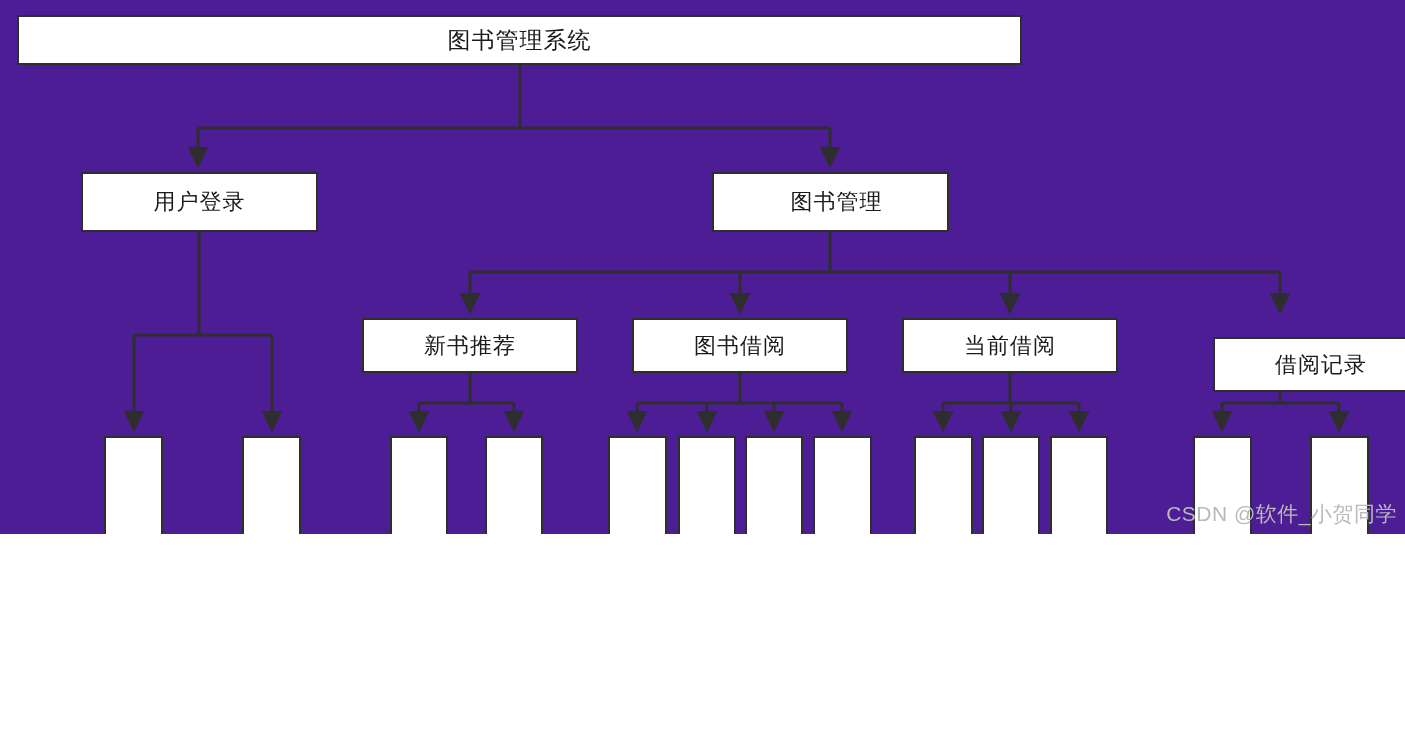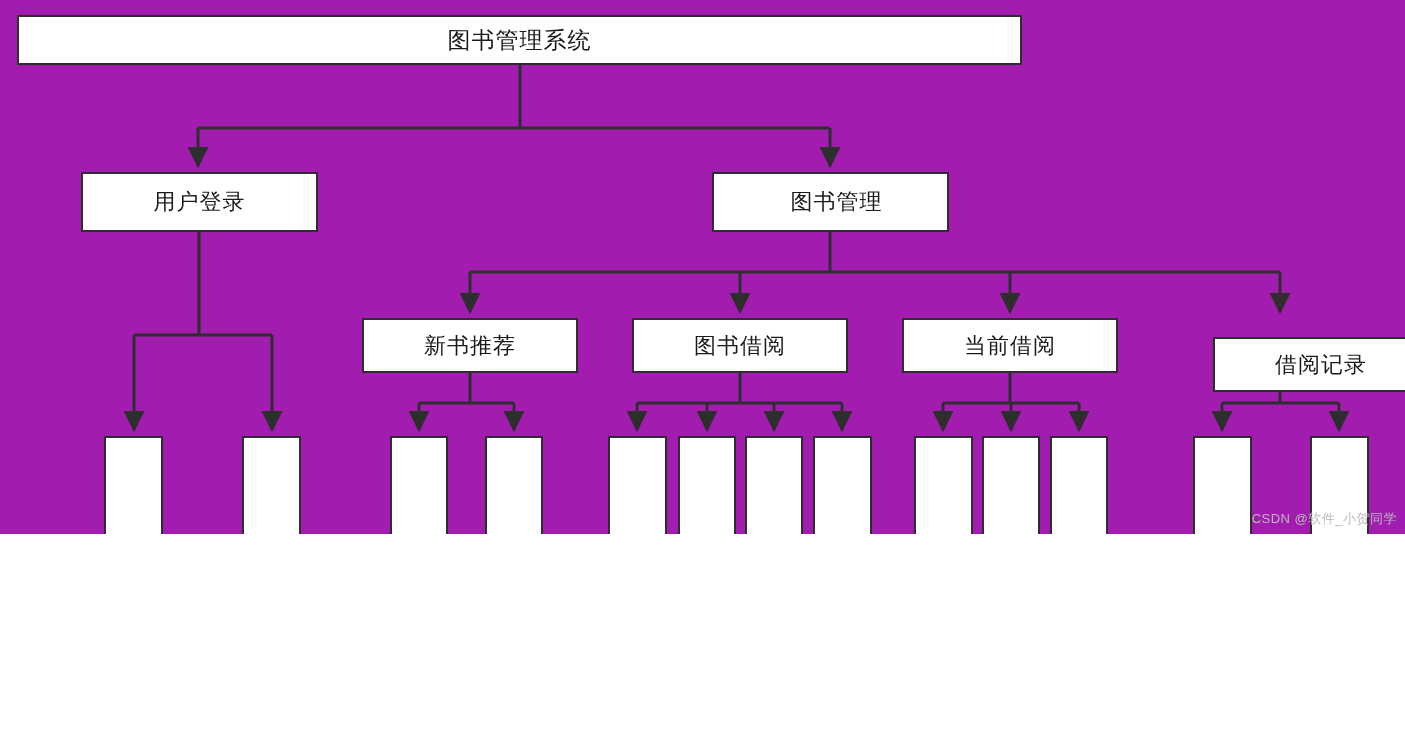--- a/index.html
+++ b/index.html
@@ -7,21 +7,21 @@
     padding: 0;
     background: #ffffff;
   }
   body {
     font-family: "Liberation Sans", "DejaVu Sans", sans-serif;
   }
   #canvas {
     position: relative;
     width: 1405px;
     height: 534px;
-    background: #a21caf;
+    background: #4c1d95;
     overflow: hidden;
   }
   svg.edges {
     position: absolute;
     left: 0;
     top: 0;
     width: 1405px;
     height: 747px;
     pointer-events: none;
   }
@@ -52,21 +52,21 @@
     font-size: 21px;
     line-height: 1.12;
     letter-spacing: 2px;
     white-space: nowrap;
     text-align: center;
   }
   .watermark {
     position: absolute;
     right: 8px;
     bottom: 6px;
-    font-size: 13px;
+    font-size: 21px;
     color: #b9b9b9;
     letter-spacing: 0.5px;
     white-space: nowrap;
   }
 </style>
 </head>
 <body>
 
 <div id="canvas">
 

